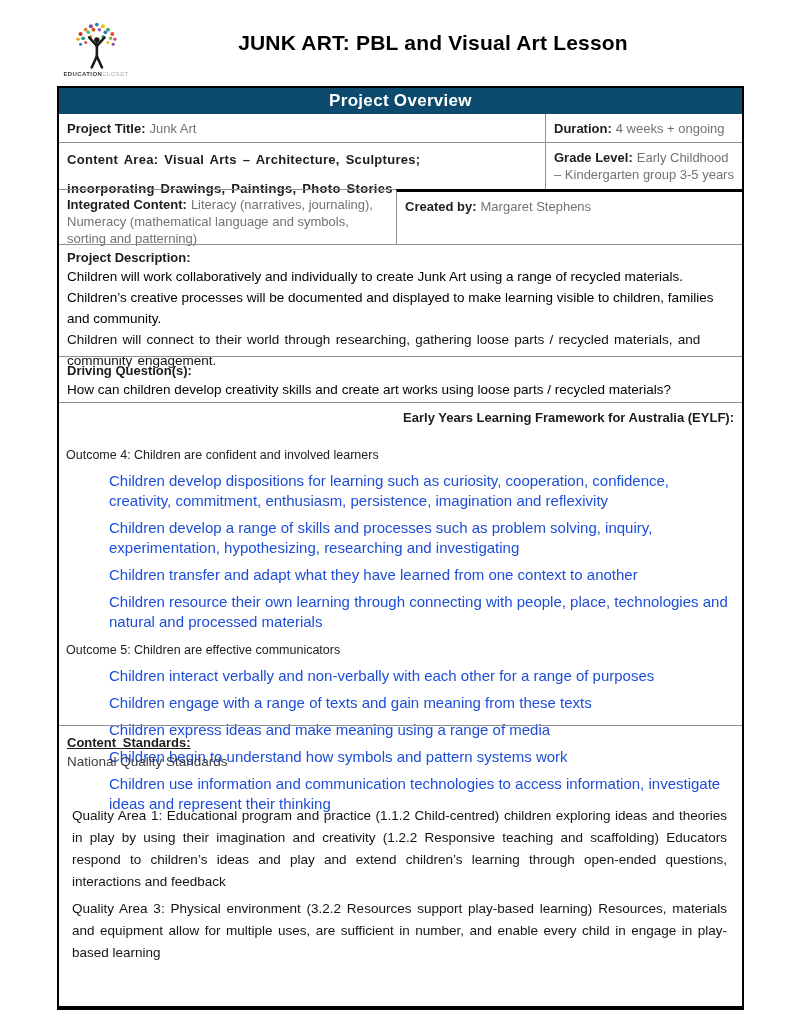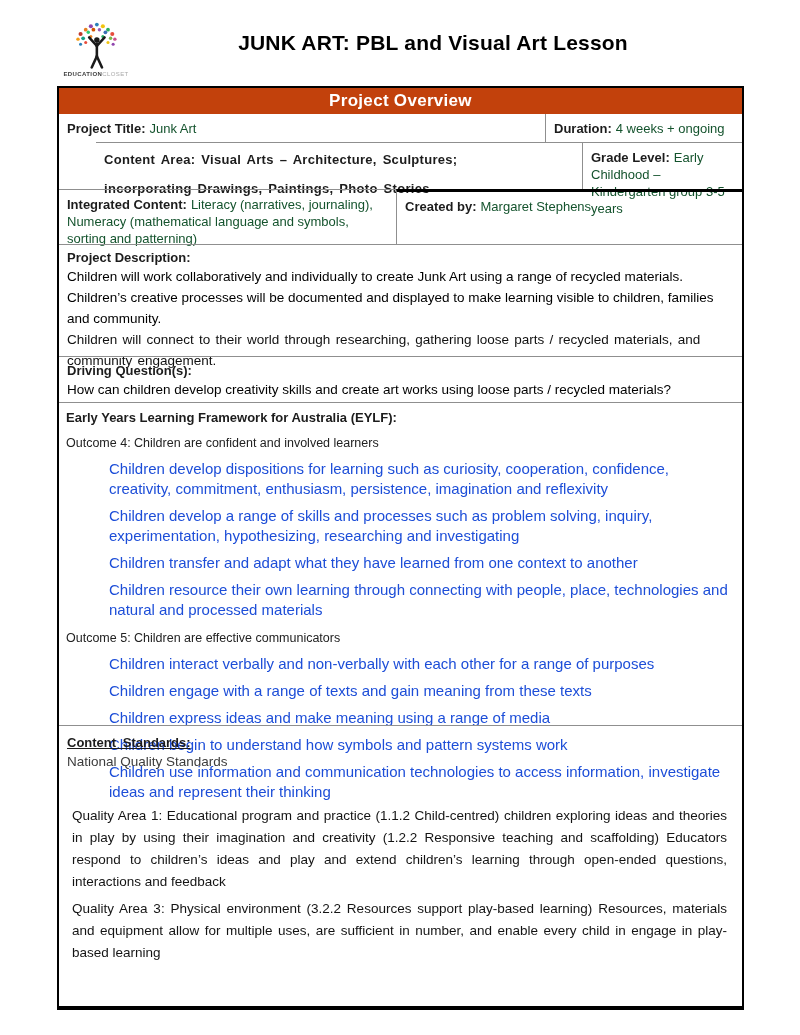--- a/index.html
+++ b/index.html
@@ -18,52 +18,52 @@
     position:absolute;left:66px;right:0;top:31px;margin:0;text-align:center;
     font-size:21px;font-weight:bold;letter-spacing:.2px;color:#000;
   }
   
   .sheet{
     position:absolute;left:57px;top:86px;width:687px;height:924px;
     box-sizing:border-box;border:2px solid #000;border-bottom-width:4px;
     display:flex;flex-direction:column;background:#fff;
   }
   .thead{
-    flex:0 0 26px;background:#c2410c;color:#fff;text-align:center;
+    flex:0 0 26px;background:#0c4a6e;color:#fff;text-align:center;
     font-weight:bold;font-size:17px;line-height:26px;letter-spacing:.3px;
   }
   .row{display:flex;flex:0 0 auto;box-sizing:border-box;}
   .cell{box-sizing:border-box;padding:6px 8px 4px 8px;font-size:13px;line-height:17px;}
   .bt{border-top:1px solid #8f8f8f;}
   .bl{border-left:1px solid #8f8f8f;}
   .btk{border-top:3px solid #000;}          
   .lbl{font-weight:bold;margin-right:4px;}
-  .val{color:#14532d;}
+  .val{color:#737373;}
   .r1{height:28px;}
-  .r2{height:47px;margin-left:37px;}
+  .r2{height:47px;}
   .r3{height:55px;}
   .c-wide{flex:0 0 486px;}
   .c-nar{flex:1;}
   .c-int{flex:0 0 337px;}
   .c-cre{flex:1;}
   .area-line{font-weight:bold;letter-spacing:.3px;word-spacing:2px;}
   .area-line.first{margin:2px 0 12px 0;}
   
   .r-desc{height:112px;display:block;}
   .r-desc .inner{padding:5px 8px;}
   .desc-label{font-weight:bold;font-size:13px;margin:0 0 1px 0;}
   .muted{color:#000000;font-size:13.5px;line-height:21px;margin:0;}
   .emph{color:#101010;font-size:13.5px;line-height:21px;margin:0;word-spacing:1.5px;}
   
   .r-drv{height:46px;display:block;}
   .r-drv .inner{padding:6px 8px;}
   
   .r-eylf{height:323px;display:block;}
   .r-eylf .inner{padding:7px 8px 0 7px;}
-  .eylf-heading{font-weight:bold;font-size:13px;margin:0 0 11px 0;}
+  .eylf-heading{font-weight:bold;font-size:13px;margin:0 0 23px 0;text-align:right;}
   .outcome-title{font-size:12.5px;margin:0 0 9px 0;color:#222;}
   .point{font-size:15px;line-height:20px;margin:0 0 7px 43px;color:#1d4ed8;}
   .point.last{margin-bottom:11px;}
   
   .r-std{flex:1 1 auto;display:block;}
   .r-std .inner{padding:9px 10px 0 8px;}
   .std-label{font-weight:bold;font-size:13px;margin:0 0 2px 0;word-spacing:3px;text-decoration:underline;}
   .std-sub{color:#3c3c3c;font-size:13.5px;line-height:19px;margin:0 0 34px 0;}
   .std-p{font-size:13.5px;line-height:22px;text-align:justify;margin:5px;color:#141414;}
 </style>

